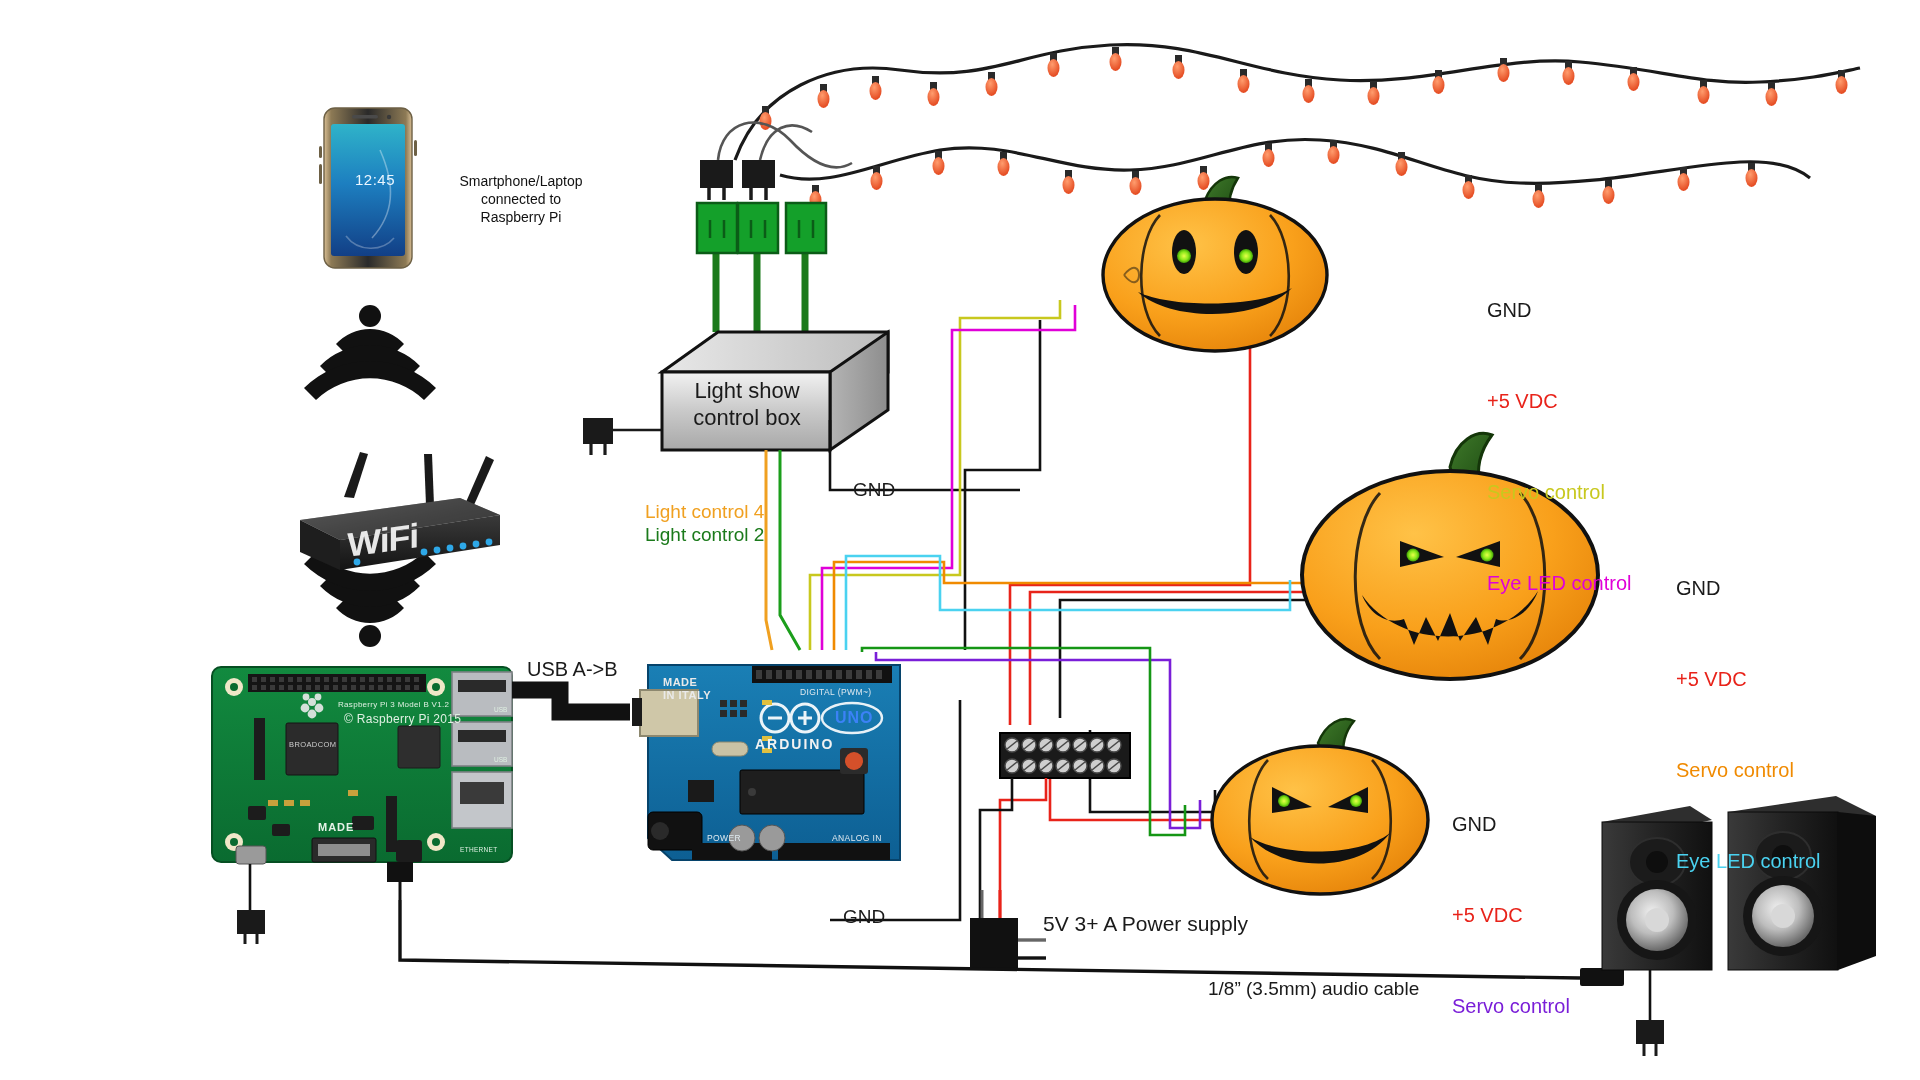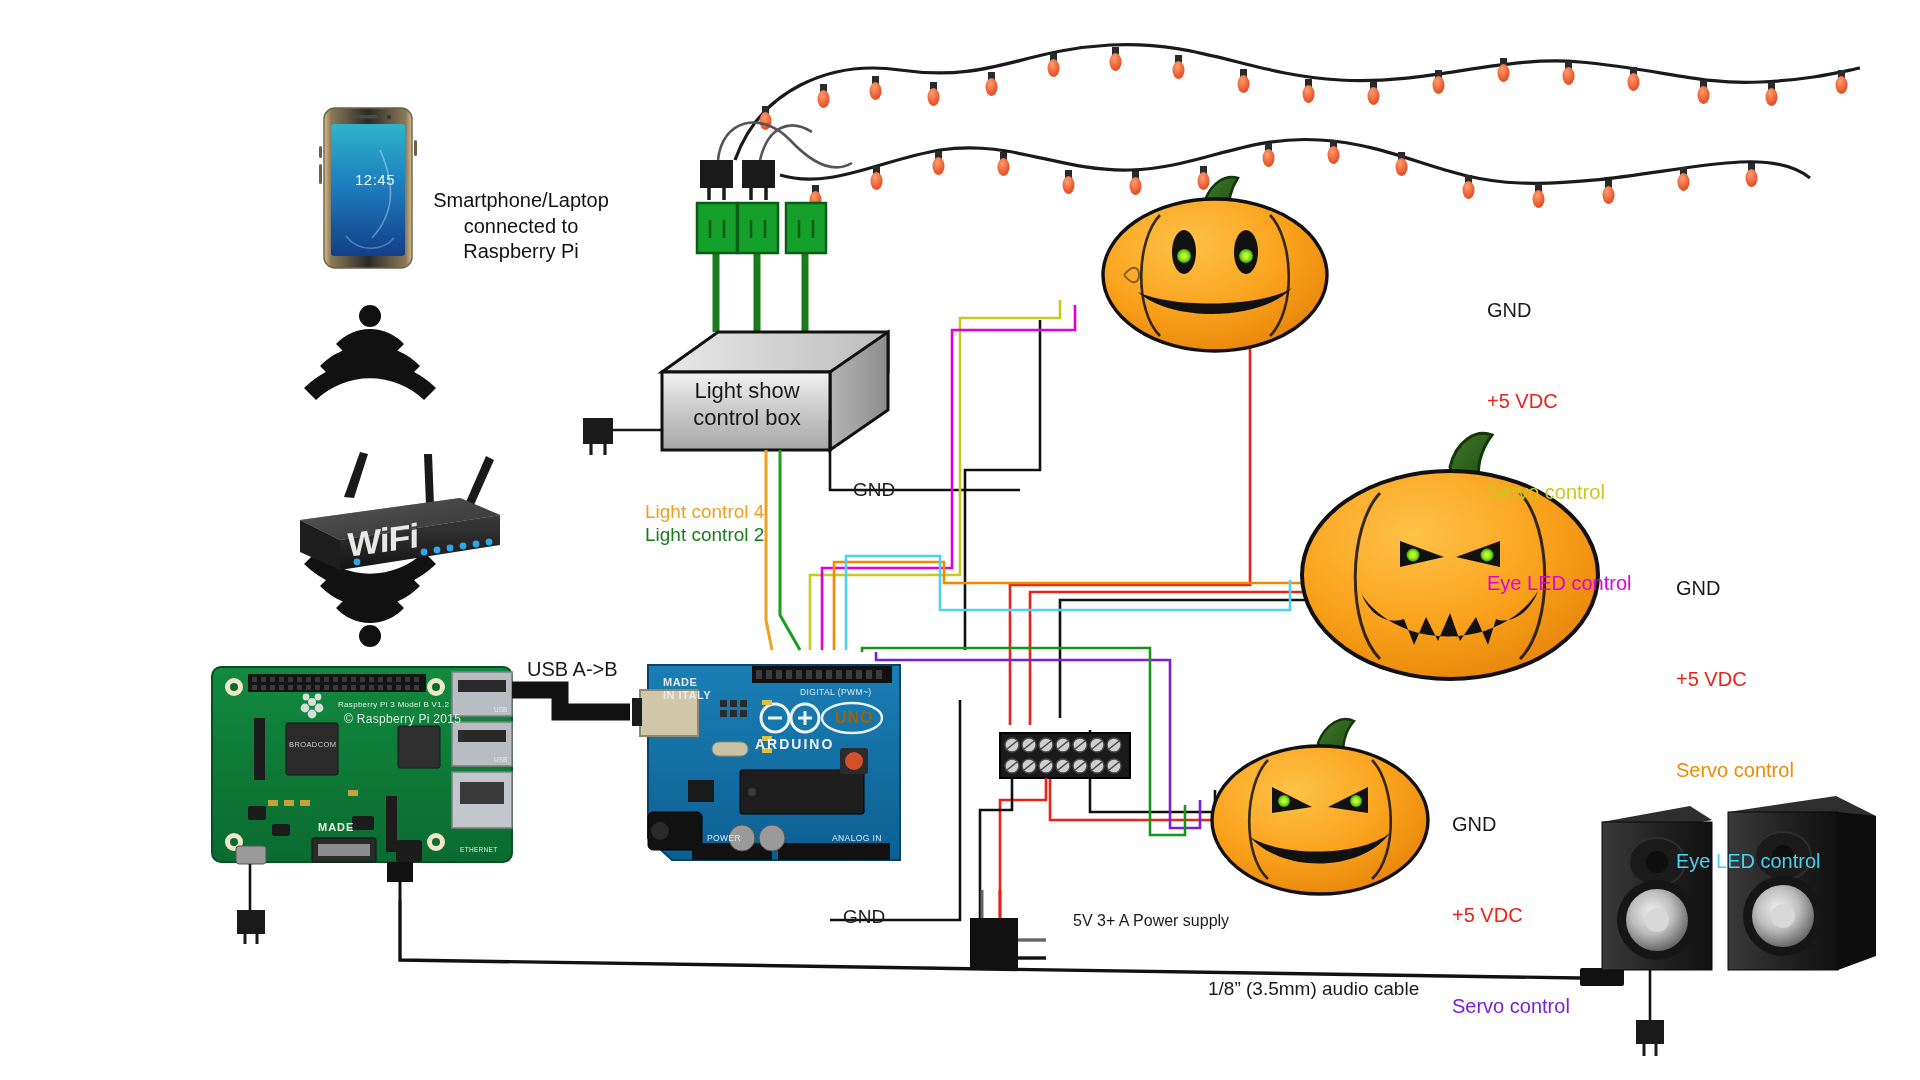--- a/index.html
+++ b/index.html
@@ -653,21 +653,21 @@
     <circle cx="389" cy="117" r="2.2" fill="#3a3a3a"></circle>
     <path d="M380,150 C396,186 394,214 372,238" fill="none" stroke="#ffffff" stroke-width="1.6" opacity="0.35"></path>
     <path d="M346,236 C358,252 382,252 394,238" fill="none" stroke="#ffffff" stroke-width="1.6" opacity="0.28"></path>
     <rect x="414" y="140" width="3" height="16" rx="1.5" fill="#6d6045"></rect>
     <rect x="319" y="146" width="3" height="12" rx="1.5" fill="#6d6045"></rect>
     <rect x="319" y="164" width="3" height="20" rx="1.5" fill="#6d6045"></rect>
   </g>
 
 </svg>
 
-<div class="lbl" style="left:426px;top:137px;width:190px;font-size:20px;">
+<div class="lbl" style="left:426px;top:137px;width:190px;font-size:14px;">
   <div class="center" style="white-space:pre-line;">Smartphone/Laptop
 connected to
 Raspberry Pi</div>
 </div>
 
 <div class="lbl center" style="left:331px;top:170px;width:88px;font-size:15px;color:#eaf6ff;letter-spacing:0.5px;">12:45</div>
 
 <div class="lbl" style="left:349px;top:519px;font-size:34px;font-weight:bold;color:#f2f2f2;
             transform:skewY(-8deg) scaleX(1.05);letter-spacing:-1px;opacity:0.95;">WiFi</div>
 
@@ -675,28 +675,28 @@
 control box</div>
 
 <div class="lbl t-orange2" style="left:645px;top:500px;font-size:19px;">Light control 4</div>
 <div class="lbl t-dgrn" style="left:645px;top:523px;font-size:19px;">Light control 2</div>
 
 <div class="lbl t-blk" style="left:853px;top:478px;font-size:19px;">GND</div>
 <div class="lbl t-blk" style="left:843px;top:905px;font-size:19px;">GND</div>
 
 <div class="lbl t-blk" style="left:527px;top:657px;font-size:20px;">USB A-&gt;B</div>
 
-<div class="lbl t-blk" style="left:1043px;top:911px;font-size:16px;margin-left:30px;">5V 3+ A Power supply</div>
+<div class="lbl t-blk" style="left:1043px;top:911px;font-size:21px;">5V 3+ A Power supply</div>
 
 <div class="lbl t-blk" style="left:1208px;top:977px;font-size:19px;">1/8” (3.5mm) audio cable</div>
 
 <div class="lbl" style="left:663px;top:676px;font-size:11px;font-weight:bold;color:#eaeaea;line-height:1.15;white-space:pre-line;letter-spacing:0.5px;">MADE
 IN ITALY</div>
 <div class="lbl" style="left:755px;top:736px;font-size:14px;font-weight:bold;color:#f2f2f2;letter-spacing:2px;">ARDUINO</div>
-<div class="lbl" style="left:835px;top:708px;font-size:16px;font-weight:bold;color:#a16207;letter-spacing:1px;">UNO</div>
+<div class="lbl" style="left:835px;top:708px;font-size:16px;font-weight:bold;color:#3b82f6;letter-spacing:1px;">UNO</div>
 <div class="lbl" style="left:800px;top:687px;font-size:8.5px;color:#dfe9ef;letter-spacing:0.4px;">DIGITAL (PWM~)</div>
 <div class="lbl" style="left:707px;top:833px;font-size:8.5px;color:#dfe9ef;letter-spacing:0.4px;">POWER</div>
 <div class="lbl" style="left:800px;top:833px;font-size:8.5px;color:#dfe9ef;letter-spacing:0.4px;margin-left:32px;">ANALOG IN</div>
 
 <div class="lbl" style="left:338px;top:700px;font-size:8px;color:#dff0e2;letter-spacing:0.3px;">Raspberry Pi 3 Model B V1.2</div>
 <div class="lbl" style="left:344px;top:712px;font-size:12px;color:#dff0e2;letter-spacing:0.3px;">© Raspberry Pi 2015</div>
 <div class="lbl" style="left:289px;top:740px;font-size:7.5px;color:#cfcfcf;letter-spacing:0.4px;">BROADCOM</div>
 <div class="lbl" style="left:318px;top:820px;font-size:11px;font-weight:bold;color:#e6f2e8;letter-spacing:1px;">MADE</div>
 <div class="lbl" style="left:460px;top:846px;font-size:6.5px;color:#dff0e2;letter-spacing:0.3px;">ETHERNET</div>
 <div class="lbl" style="left:494px;top:706px;font-size:6.5px;color:#dff0e2;">USB</div>

